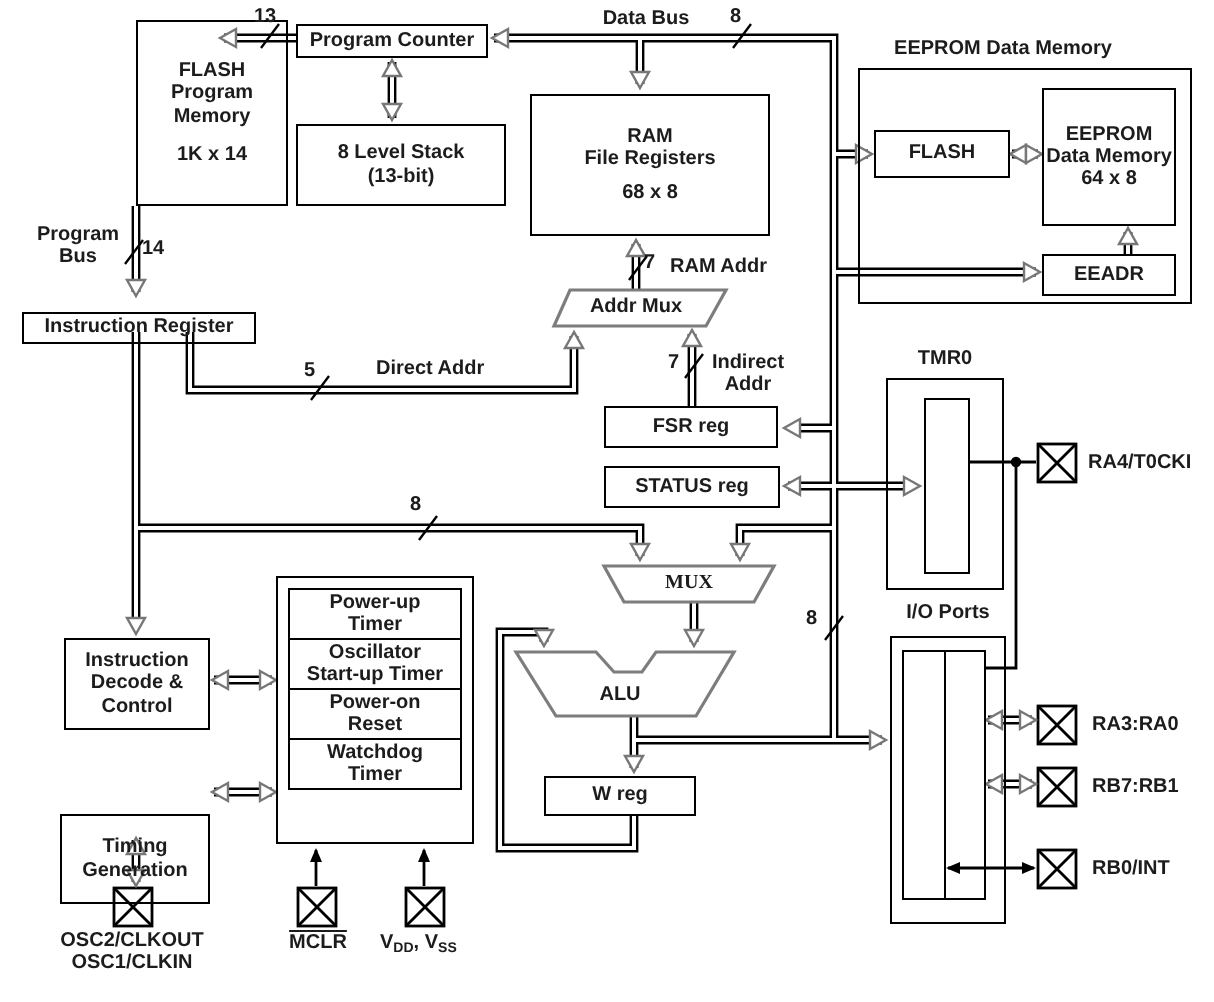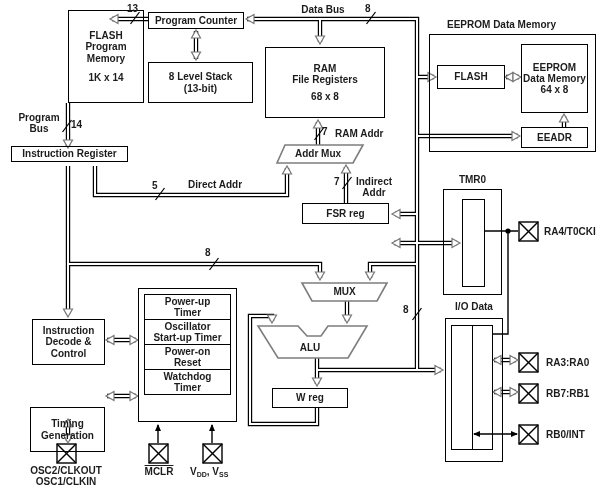--- a/index.html
+++ b/index.html
@@ -162,48 +162,51 @@
     <span>8 Level Stack
 (13-bit)</span>
   </div>
 
   <div class="bx" style="left:265px;top:47px;width:120px;height:71px;">
     <span>RAM
 File Registers</span>
     <span class="gap6">68 x 8</span>
   </div>
 
-  <div class="bx" style="left:11px;top:146px;width:117px;height:16px;">
+  <div class="bx" style="left:11px;top:156px;width:117px;height:16px;">
     <span>Instruction Register</span>
   </div>
 
   <div class="bx" style="left:302px;top:203px;width:87px;height:21px;">
     <span>FSR reg</span>
   </div>
 
+  <div class="bx" style="left:302px;top:233px;width:88px;height:21px;">
+    <span>STATUS reg</span>
+  </div>
 
   <div class="lb ctr" style="left:434px;top:19px;width:135px;">EEPROM Data Memory</div>
   <div class="bx" style="left:429px;top:34px;width:167px;height:118px;"></div>
   <div class="bx" style="left:437px;top:65px;width:68px;height:24px;">
     <span>FLASH</span>
   </div>
   <div class="bx" style="left:521px;top:44px;width:67px;height:69px;">
     <span>EEPROM
 Data Memory
 64 x 8</span>
   </div>
   <div class="bx" style="left:521px;top:127px;width:67px;height:21px;">
     <span>EEADR</span>
   </div>
 
   <div class="lb ctr" style="left:443px;top:174px;width:59px;">TMR0</div>
   <div class="bx" style="left:443px;top:189px;width:59px;height:106px;"></div>
   <div class="bx" style="left:462px;top:199px;width:23px;height:88px;"></div>
 
-  <div class="lb ctr" style="left:445px;top:301px;width:58px;">I/O Data</div>
+  <div class="lb ctr" style="left:445px;top:301px;width:58px;">I/O Ports</div>
   <div class="bx" style="left:445px;top:318px;width:58px;height:144px;"></div>
   <div class="bx" style="left:451px;top:325px;width:42px;height:125px;flex-direction:row;padding:0;">
     <div class="iohalf"></div>
     <div class="iohalf right"></div>
   </div>
 
   <div class="bx" style="left:32px;top:319px;width:73px;height:46px;">
     <span>Instruction
 Decode &amp;
 Control</span>
@@ -223,21 +226,21 @@
 Reset</span></div>
     <div class="cell"><span>Watchdog
 Timer</span></div>
   </div>
 
   <div class="bx" style="left:272px;top:388px;width:76px;height:20px;">
     <span>W reg</span>
   </div>
 
   <div class="lb ctr" style="left:283px;top:148px;width:70px;">Addr Mux</div>
-  <div class="lb ctr" style="left:307px;top:286px;width:75px;">MUX</div>
+  <div class="lb ctr" style="left:307px;top:286px;width:75px;font-family:Liberation Serif, serif;">MUX</div>
   <div class="lb ctr" style="left:285px;top:342px;width:50px;">ALU</div>
 
   <div class="lb ctr" style="left:298px;top:4px;width:50px;">Data Bus</div>
   <div class="lb" style="left:365px;top:3px;">8</div>
   <div class="lb" style="left:127px;top:3px;">13</div>
   <div class="lb ctr" style="left:16px;top:112px;width:46px;">Program
 Bus</div>
   <div class="lb" style="left:71px;top:119px;">14</div>
   <div class="lb" style="left:152px;top:180px;">5</div>
   <div class="lb" style="left:188px;top:179px;">Direct Addr</div>

